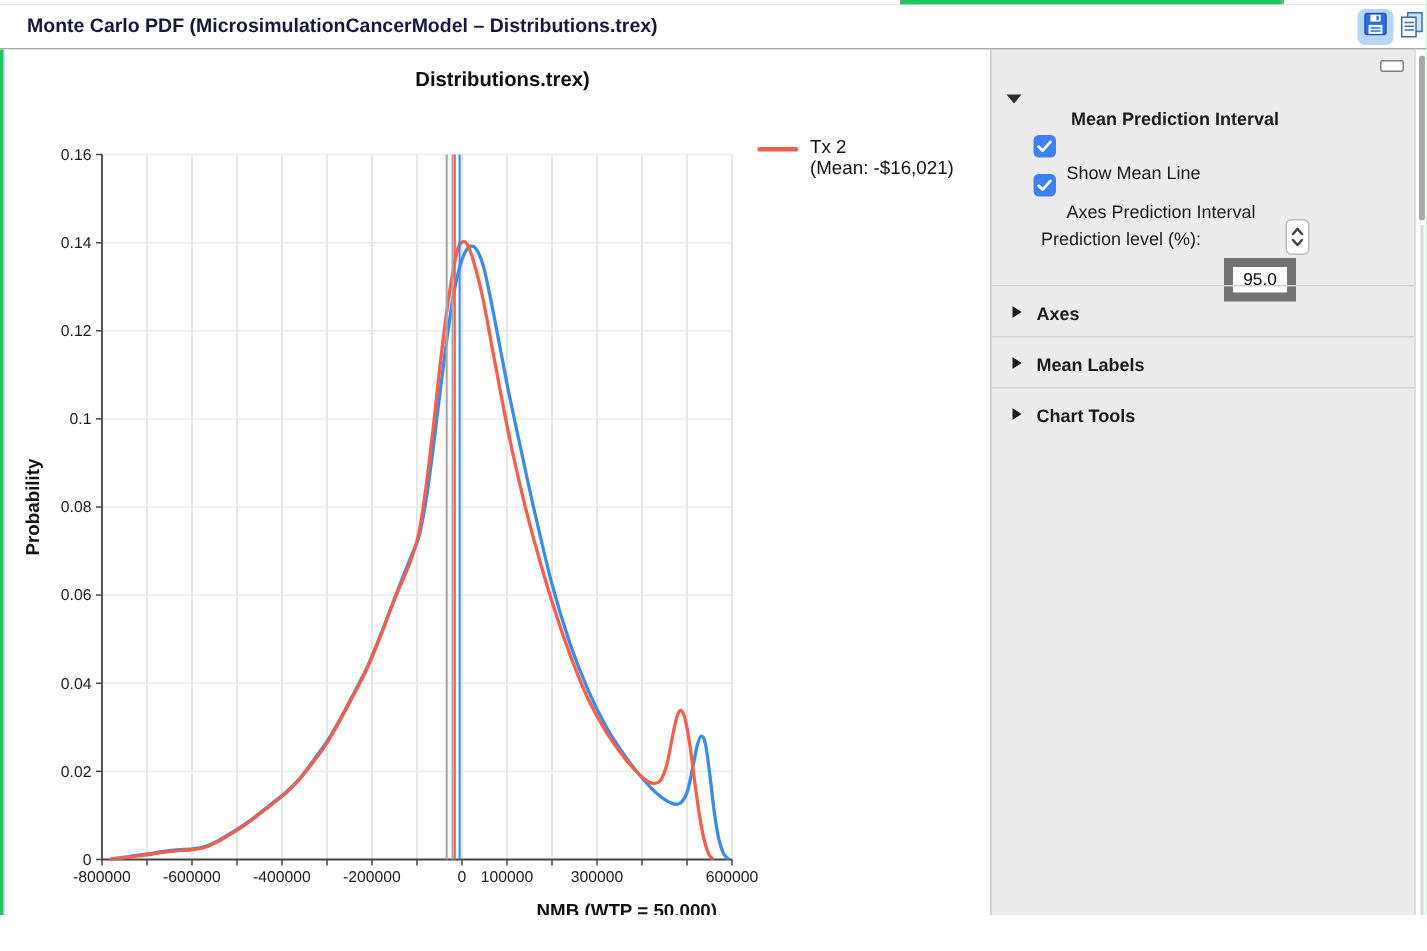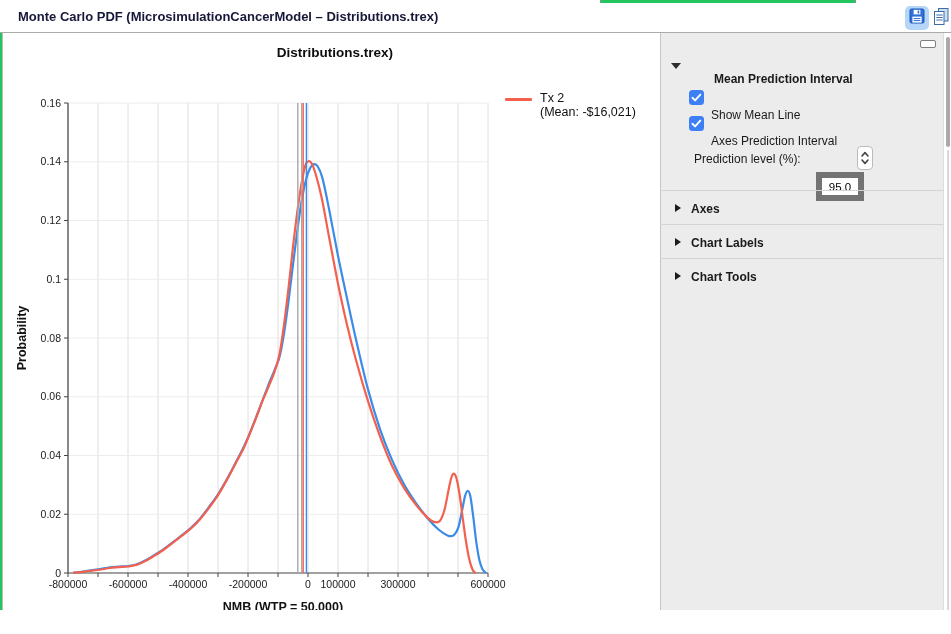--- a/index.html
+++ b/index.html
@@ -22,21 +22,21 @@
 
   
   #chart-panel{position:absolute;left:2px;top:33px;width:658px;height:592px;background:#fff;
                border-left:1px solid #bdbdbd;border-bottom:1px solid #b5b5b5;box-sizing:border-box;}
   #chart-title{position:absolute;left:130px;top:44px;width:410px;text-align:center;
                font-size:13.5px;font-weight:bold;line-height:17px;color:#0d0d0d;}
   #plot{position:absolute;left:2px;top:33px;}
   svg text{font-family:"Liberation Sans",sans-serif;}
   #ylabel{position:absolute;left:22px;top:338px;transform:translate(-50%,-50%) rotate(-90deg);
           font-size:12.5px;font-weight:bold;white-space:nowrap;}
-  #xlabel{position:absolute;left:88px;top:600px;width:390px;text-align:center;
+  #xlabel{position:absolute;left:88px;top:600px;width:390px;text-align:right;
           font-size:12.5px;font-weight:bold;}
   #legend{position:absolute;left:505px;top:92px;display:flex;flex-direction:column;gap:12px;}
   .legend-item{display:flex;gap:8px;}
   .legend-swatch{width:27px;height:3px;margin-top:6px;flex:none;border-radius:1px;}
   .legend-label{font-size:12.5px;line-height:13.5px;color:#111;}
 
   
   #side-panel{position:absolute;left:660px;top:33px;width:283px;height:581px;background:#ececec;
               border-left:1px solid #c6c6c6;border-bottom:1px solid #cfcfcf;box-sizing:border-box;}
   #collapse-btn{position:absolute;left:920px;top:40px;width:14px;height:6px;background:#fdfdfd;
@@ -224,21 +224,21 @@
       <path d="M3,12 L6,15.4 L9,12" fill="none" stroke="#444" stroke-width="1.6" stroke-linecap="round" stroke-linejoin="round"></path>
     </svg>
   </div>
 
   <div class="divider" style="top:190px;"></div>
   <div class="abs tri-right" style="left:675px;top:204px;"></div>
   <div class="section-title" style="left:691px;top:202px;">Axes</div>
 
   <div class="divider" style="top:224px;"></div>
   <div class="abs tri-right" style="left:675px;top:238px;"></div>
-  <div class="section-title" style="left:691px;top:236px;">Chart Labels</div>
+  <div class="section-title" style="left:691px;top:236px;">Mean Labels</div>
 
   <div class="divider" style="top:258px;"></div>
   <div class="abs tri-right" style="left:675px;top:272px;"></div>
   <div class="section-title" style="left:691px;top:270px;">Chart Tools</div>
 
   <div id="scrollbar"></div>
   <div id="scroll-thumb"></div>
   <div id="scroll-track-line"></div>
 
   <div id="bottom-strip">

